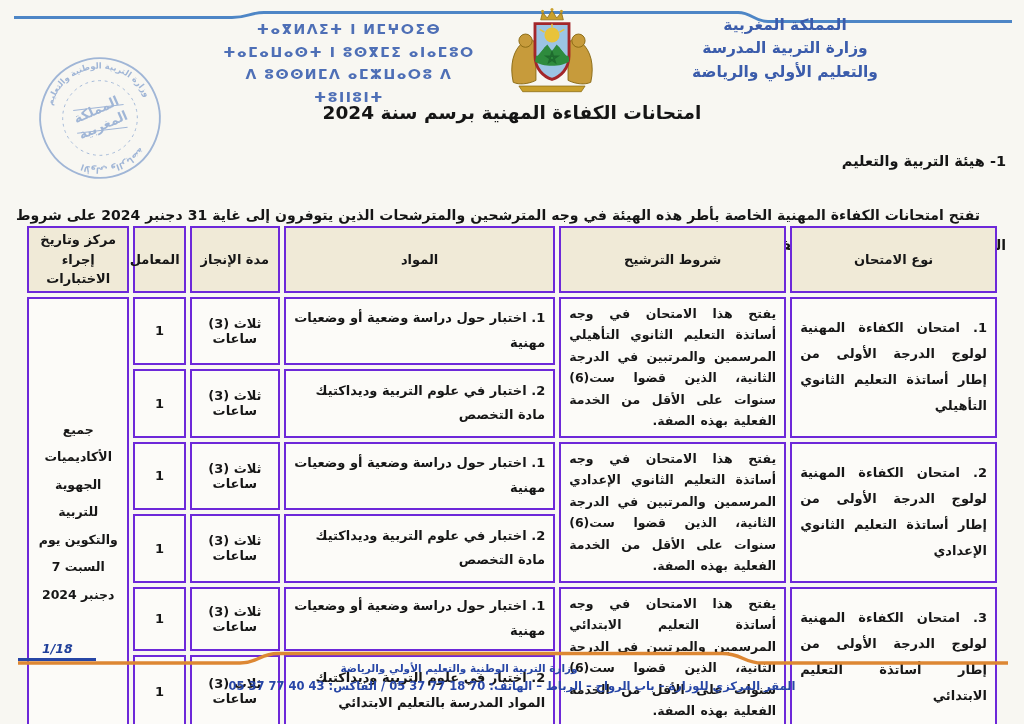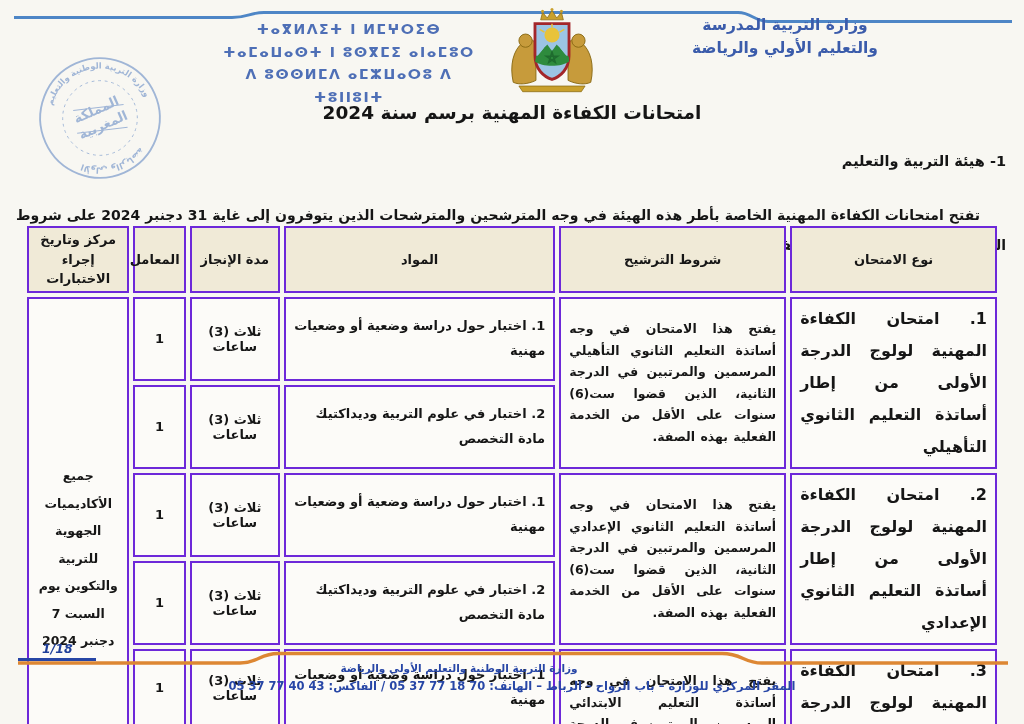--- a/index.html
+++ b/index.html
@@ -50,21 +50,21 @@
   }
   table.exams td,table.exams th{
     border:2px solid #6d28d9;background:#fcfbf8;
     color:#161616;font-weight:bold;vertical-align:middle;
     padding:4px 8px;
   }
   table.exams th{
     background:#f0ead7;font-size:13px;text-align:center;line-height:1.5;padding:2px 4px;
   }
   td.exam-type{
-    font-size:16px;line-height:2.0;text-align:justify;word-spacing:3px;padding:6px 12px;margin-left:6px;
+    font-size:13px;line-height:2.0;text-align:justify;word-spacing:3px;padding:6px 12px;margin-left:6px;
   }
   td.conditions{
     font-size:12.5px;line-height:1.72;text-align:justify;word-spacing:1px;padding:6px 10px;
   }
   td.subject{font-size:13px;text-align:right;padding:4px 14px;line-height:1.9;}
   td.duration,td.coefficient{font-size:13px;text-align:center;}
   td.center-cell{font-size:12.5px;text-align:center;line-height:2.2;padding:4px 2px;}
   
   .footline{position:absolute;top:646px;left:0;width:1024px;height:26px;}
   .page-num{
@@ -116,20 +116,21 @@
         <line x1="68" y1="24" x2="63" y2="27"></line>
     </g>
     <path d="M38,56 L48,42 L55,52 L62,42 L72,56 L72,52 L38,52 Z" fill="#2e8b3d"></path>
     <path d="M38,54 L50,40 L55,47 L60,40 L72,54 L73,52 L73,58 C66,64 44,64 37,58 Z" fill="#2e8b3d"></path>
     <path d="M55,48 L58.5,59 L49,52.5 L61,52.5 L51.5,59 Z" fill="none" stroke="#1e6b2e" stroke-width="1.6"></path>
 
     <path d="M20,84 L90,84 L86,90 L24,90 Z" fill="#c9a02c" stroke="#8a6a14" stroke-width="0.8"></path>
   </svg>
 
   <div class="ministry-ar">
+    <div>المملكة المغربية</div>
     <div>وزارة التربية المدرسة</div>
     <div>والتعليم الأولي والرياضة</div>
   </div>
 
   <svg class="stamp" viewBox="0 0 150 150">
     <g transform="rotate(-24 75 75)" fill="none" stroke="#8ba6d0">
       <circle cx="75" cy="75" r="64" stroke-width="2"></circle>
       <circle cx="75" cy="75" r="40" stroke-width="0.9" stroke-dasharray="3 4"></circle>
       <path id="arcTop" d="M 22,75 A 53,53 0 0 1 128,75" stroke="none"></path>
       <path id="arcBot" d="M 128,75 A 53,53 0 0 1 22,75" stroke="none"></path>

